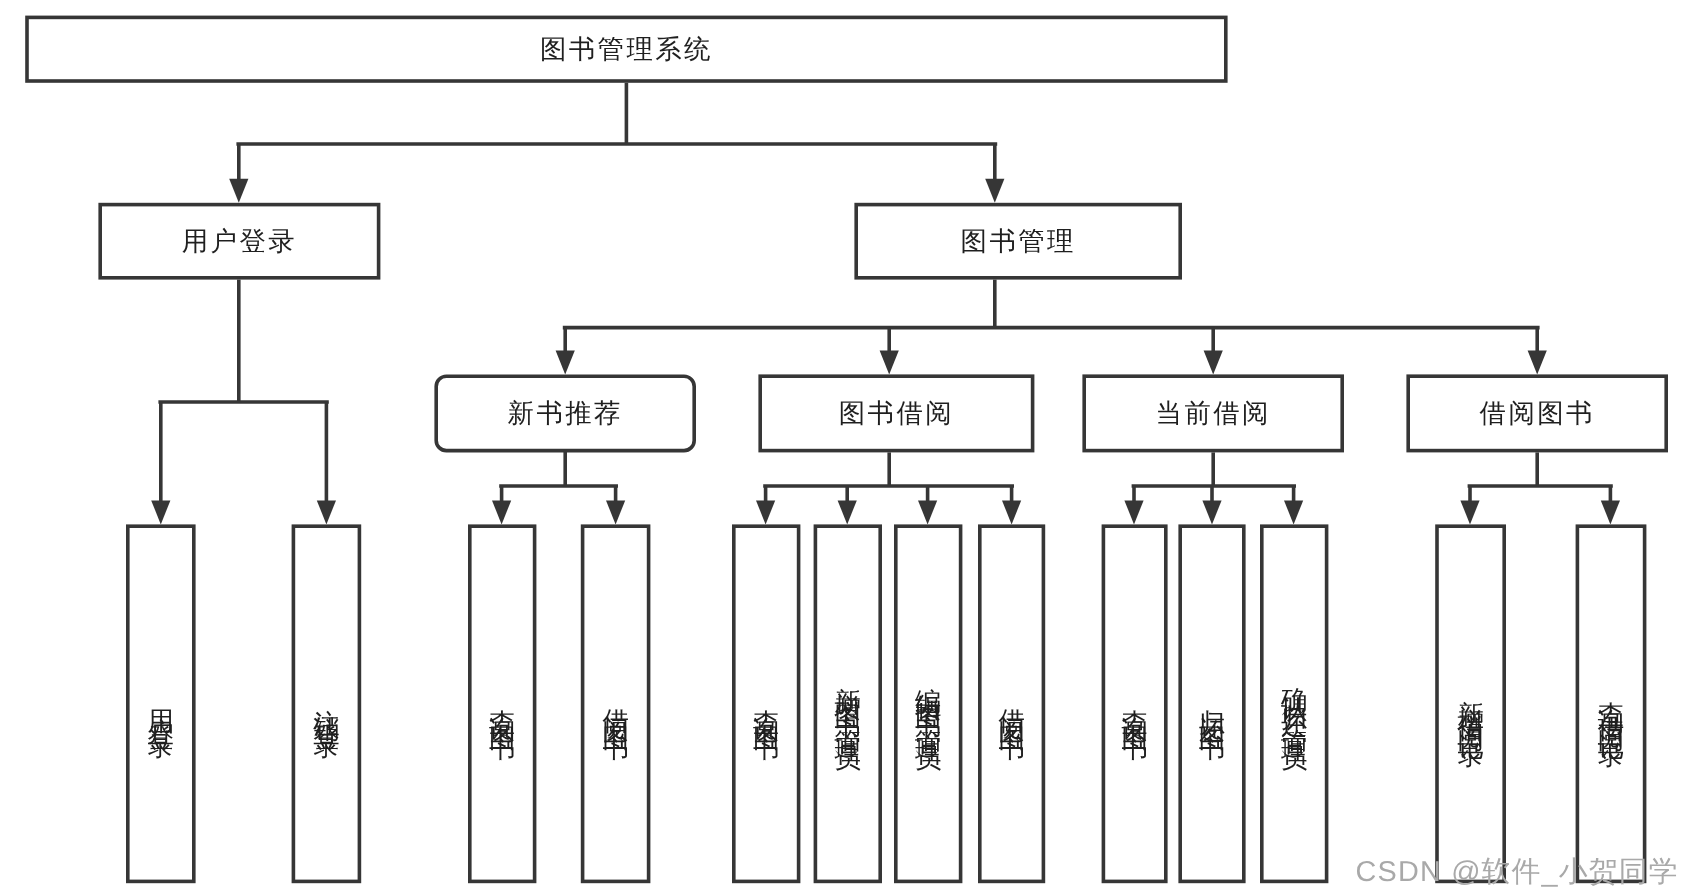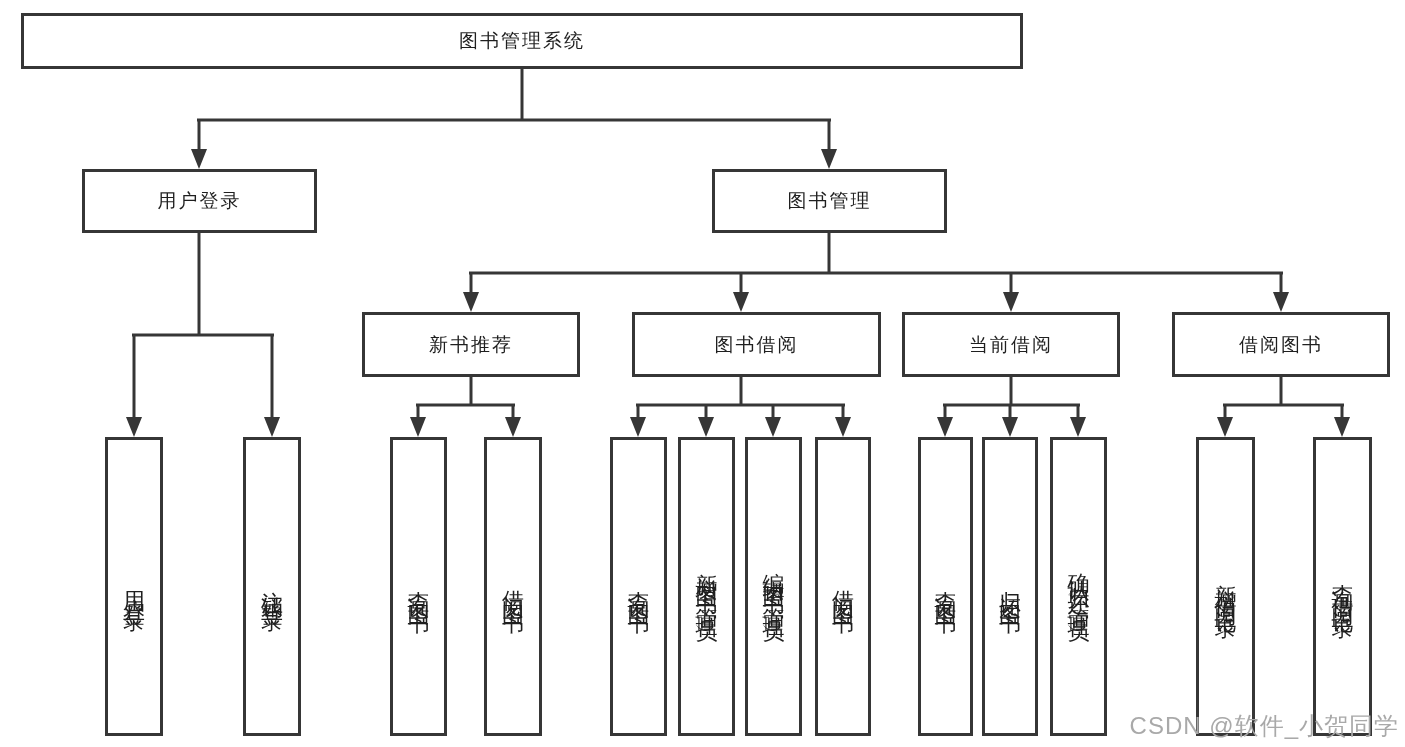--- a/index.html
+++ b/index.html
@@ -26,21 +26,21 @@
   svg.connectors polygon { fill: var(--line); }
   .node {
     position: absolute;
     border: 3px solid var(--line);
     background: #ffffff;
     display: flex;
     align-items: center;
     justify-content: center;
     color: var(--text);
   }
-  .h-node { font-size: 19px; letter-spacing: 2px; }
+  .h-node { font-size: 22px; letter-spacing: 2px; }
   .v-node span {
     writing-mode: vertical-rl;
     font-size: 22px;
     line-height: 1;
     letter-spacing: 7px;
   }
   .watermark {
     position: absolute;
     right: 6px;
     bottom: 5px;
@@ -132,28 +132,28 @@
     </g>
   </svg>
 
   <div class="node h-node" style="left:21px; top:13px; width:1002px; height:56px;">
     <span>图书管理系统</span>
   </div>
 
   <div class="node h-node" style="left:82px; top:169px; width:235px; height:64px;">
     <span>用户登录</span>
   </div>
-  <div class="node h-node" style="left:712px; top:169px; width:235px; height:64px;">
+  <div class="node h-node" style="left:712px; top:169px; width:273px; height:64px;">
     <span>图书管理</span>
   </div>
 
-  <div class="node h-node" style="left:362px; top:312px; width:218px; height:65px;">
+  <div class="node h-node" style="left:362px; top:312px; width:218px; height:65px;border-radius:10px;">
     <span>新书推荐</span>
   </div>
-  <div class="node h-node" style="left:632px; top:312px; width:249px; height:65px;">
+  <div class="node h-node" style="left:632px; top:312px; width:230px; height:65px;">
     <span>图书借阅</span>
   </div>
   <div class="node h-node" style="left:902px; top:312px; width:218px; height:65px;align-items:center;">
     <span>当前借阅</span>
   </div>
   <div class="node h-node" style="left:1172px; top:312px; width:218px; height:65px;">
     <span>借阅图书</span>
   </div>
 
   <div class="node v-node" style="left:105px; top:437px; width:58px; height:299px;">

